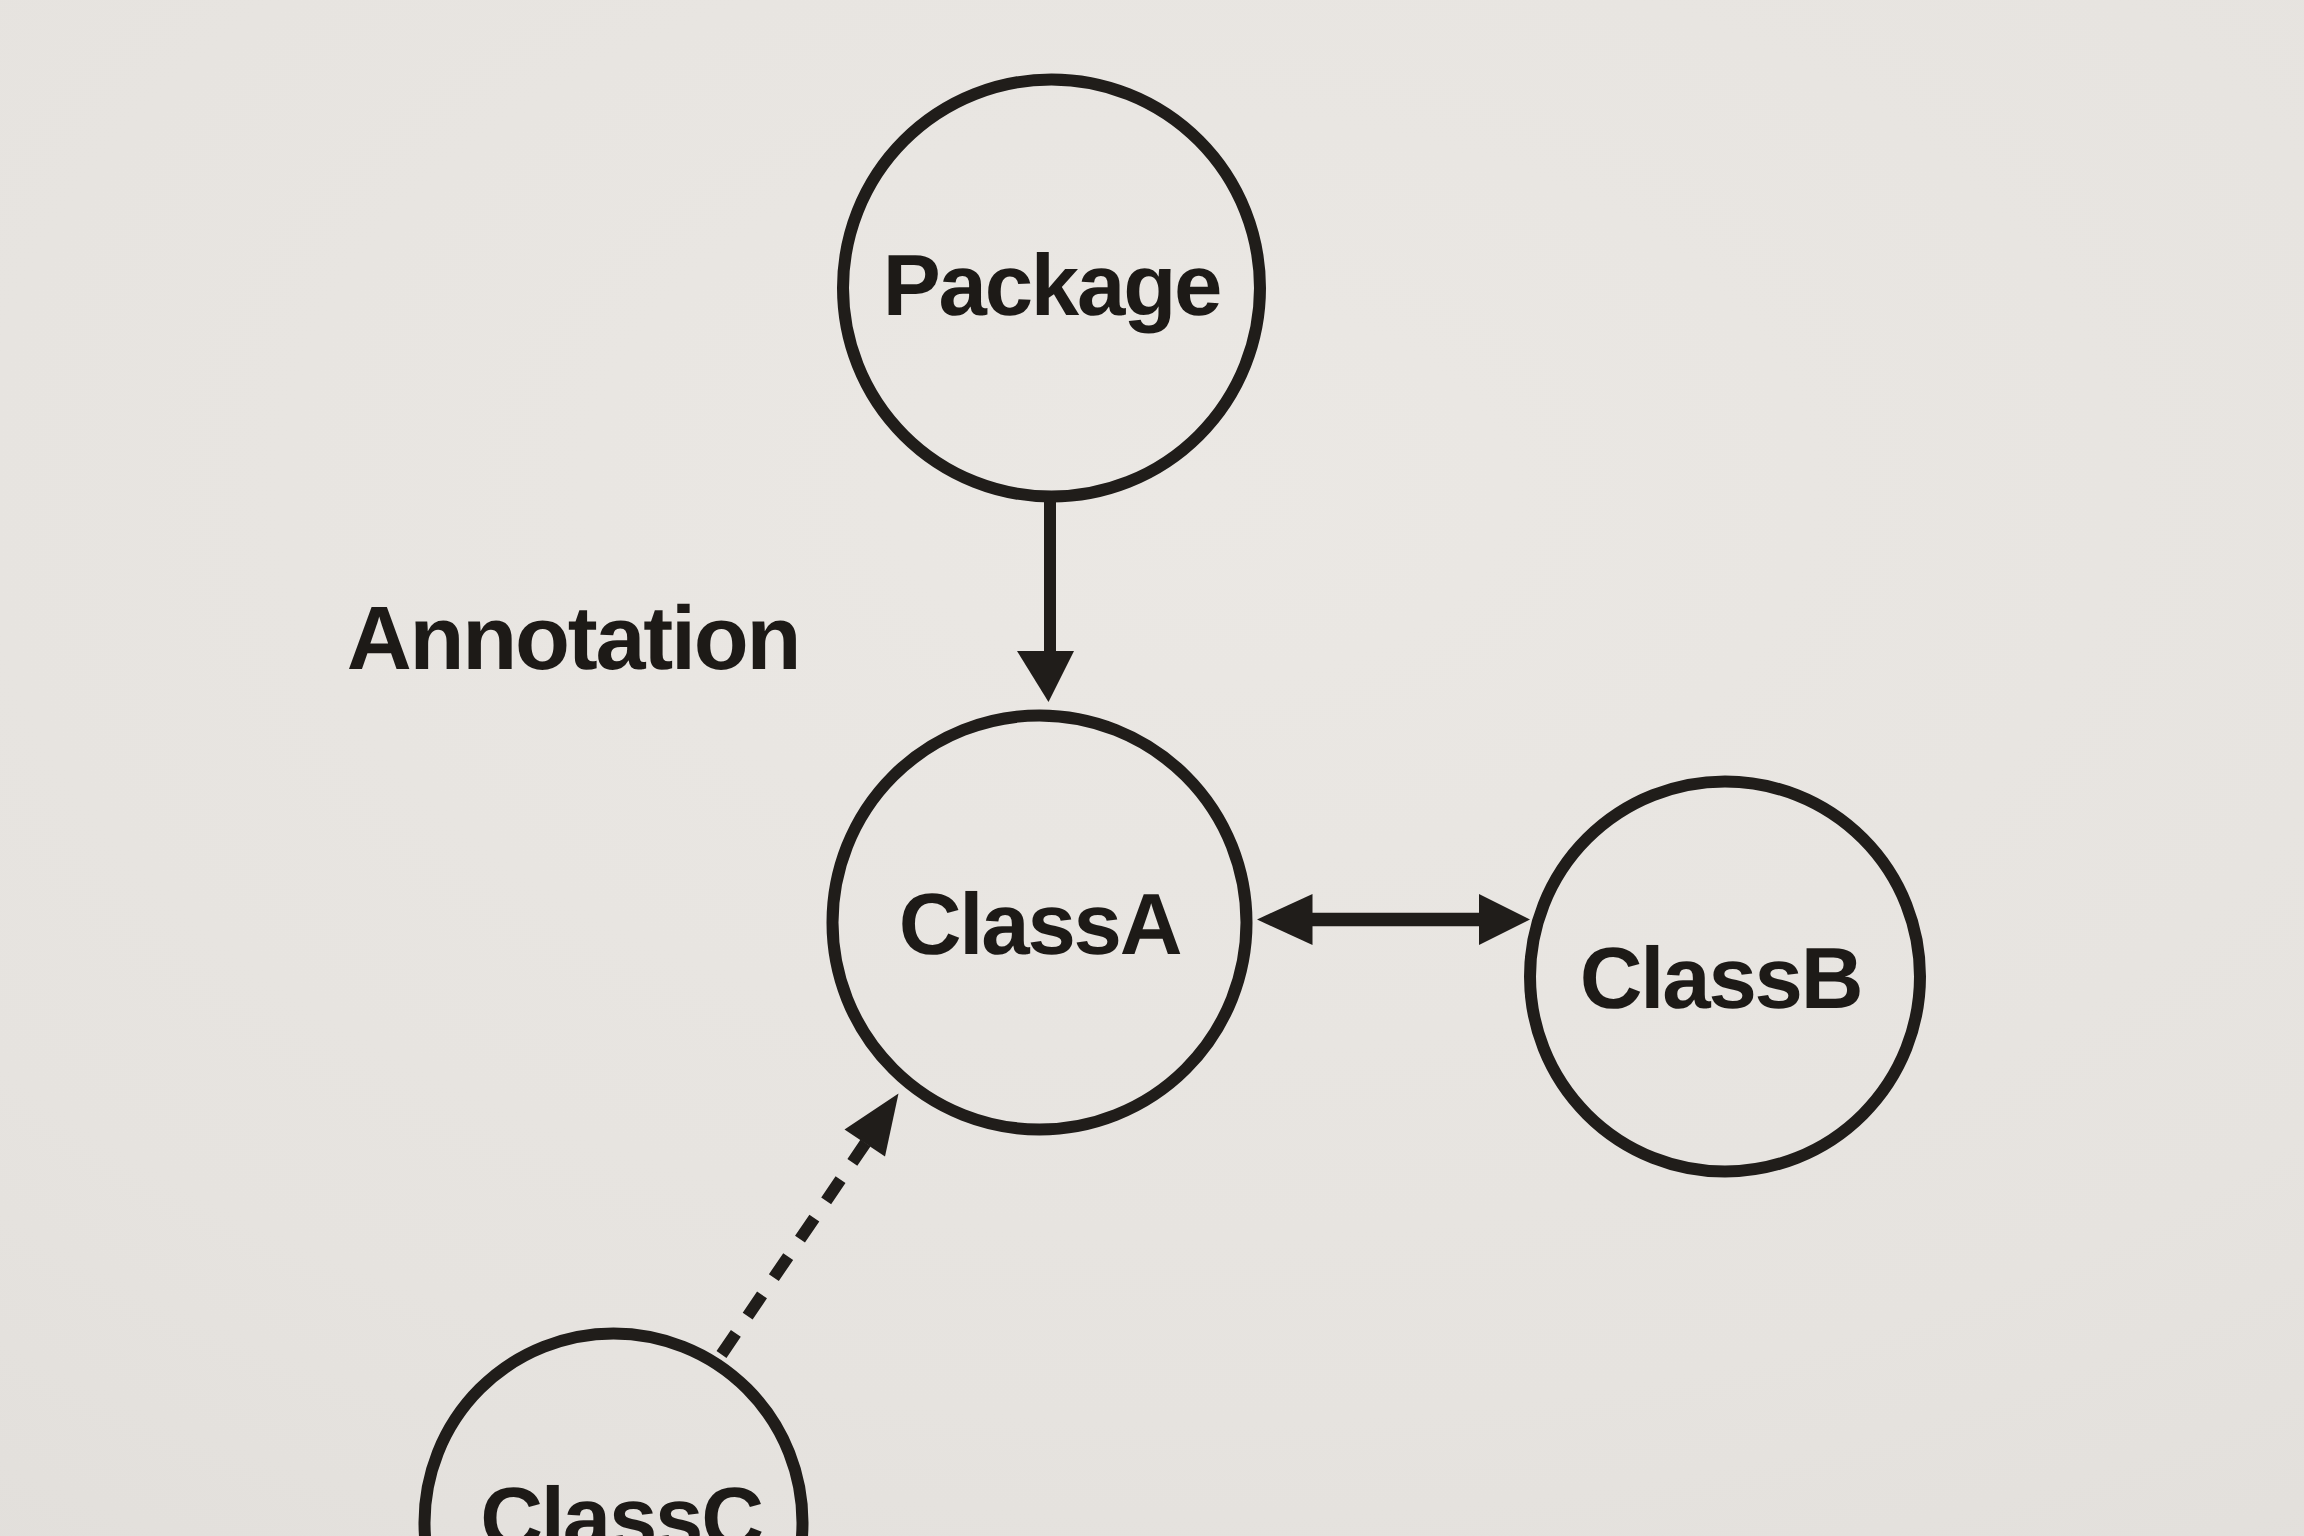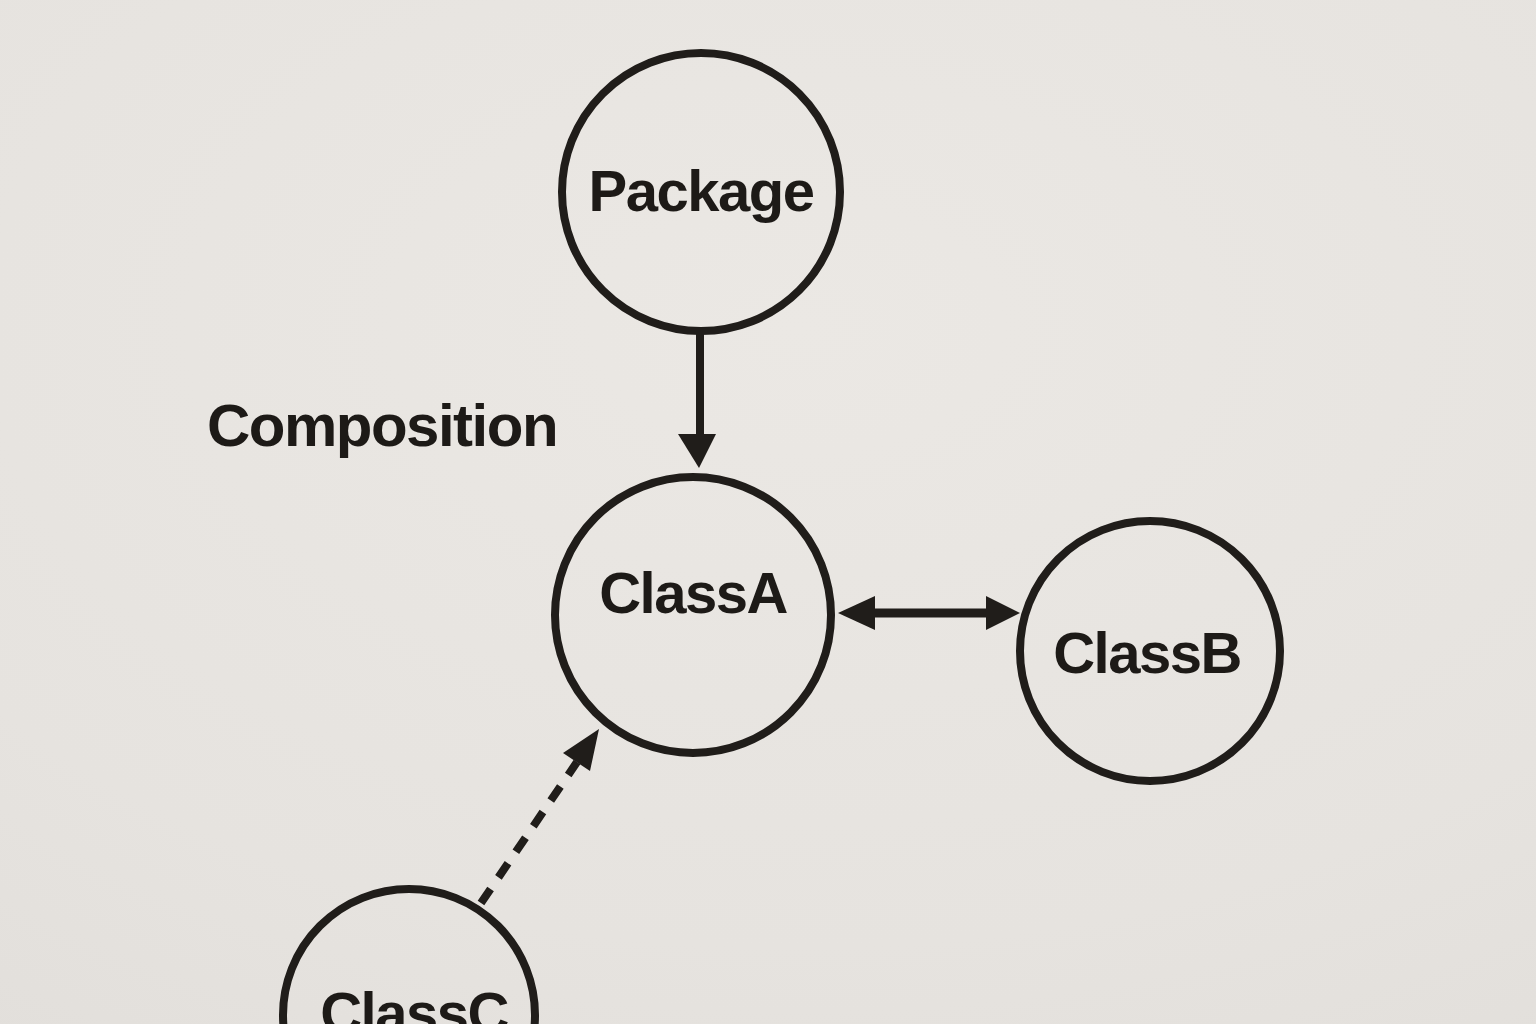--- a/index.html
+++ b/index.html
@@ -26,21 +26,21 @@
     white-space: nowrap;
     font-weight: 700;
     color: #1d1a17;
     letter-spacing: -1.5px;
     line-height: 1;
     user-select: none;
   }
   .node-lbl { font-size: 58px; }
   .edge-lbl { font-size: 60px; }
   .pos-package     { left: 701px;  top: 191px; }
-  .pos-classa      { left: 693px;  top: 593px; }
+  .pos-classa      { left: 693px;  top: 617px; }
   .pos-classb      { left: 1147px; top: 653px; }
   .pos-classc      { left: 414px;  top: 1013px; }
   .pos-inheritance { left: 382px;  top: 426px; }
   .pos-composition { left: 1035px; top: 422px; }
   .pos-annotation  { left: 322px;  top: 819px; }
   .stroke {
     stroke: #201d1a;
     fill: none;
   }
   .fillhead {
@@ -75,15 +75,15 @@
       <line class="stroke" x1="481" y1="903" x2="577" y2="762" stroke-width="8" stroke-dasharray="17 14"></line>
       <polygon class="fillhead" points="599,729 590,771 563,753"></polygon>
     </g>
   </svg>
 
   <div class="lbl node-lbl pos-package">Package</div>
   <div class="lbl node-lbl pos-classa">ClassA</div>
   <div class="lbl node-lbl pos-classb">ClassB</div>
   <div class="lbl node-lbl pos-classc">ClassC</div>
 
-  <div class="lbl edge-lbl pos-inheritance">Composition</div>
+  <div class="lbl edge-lbl pos-inheritance">Annotation</div>
 
 </div>
 
 </body></html>

